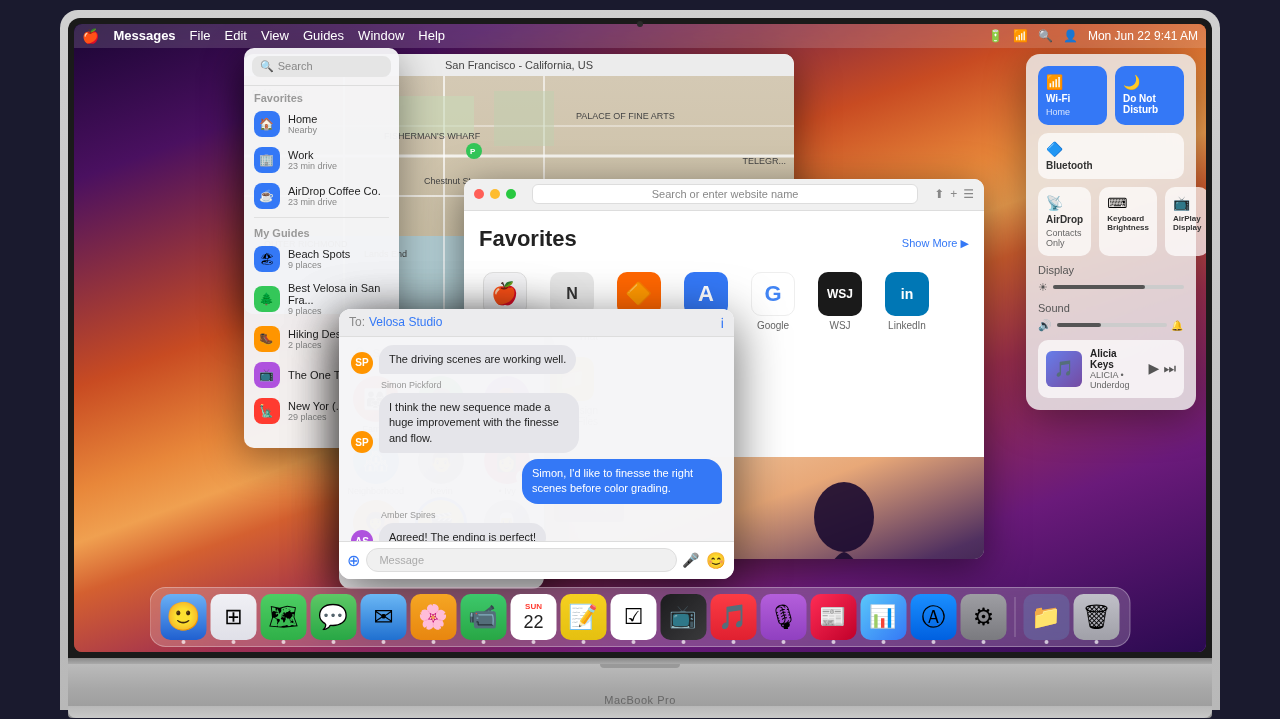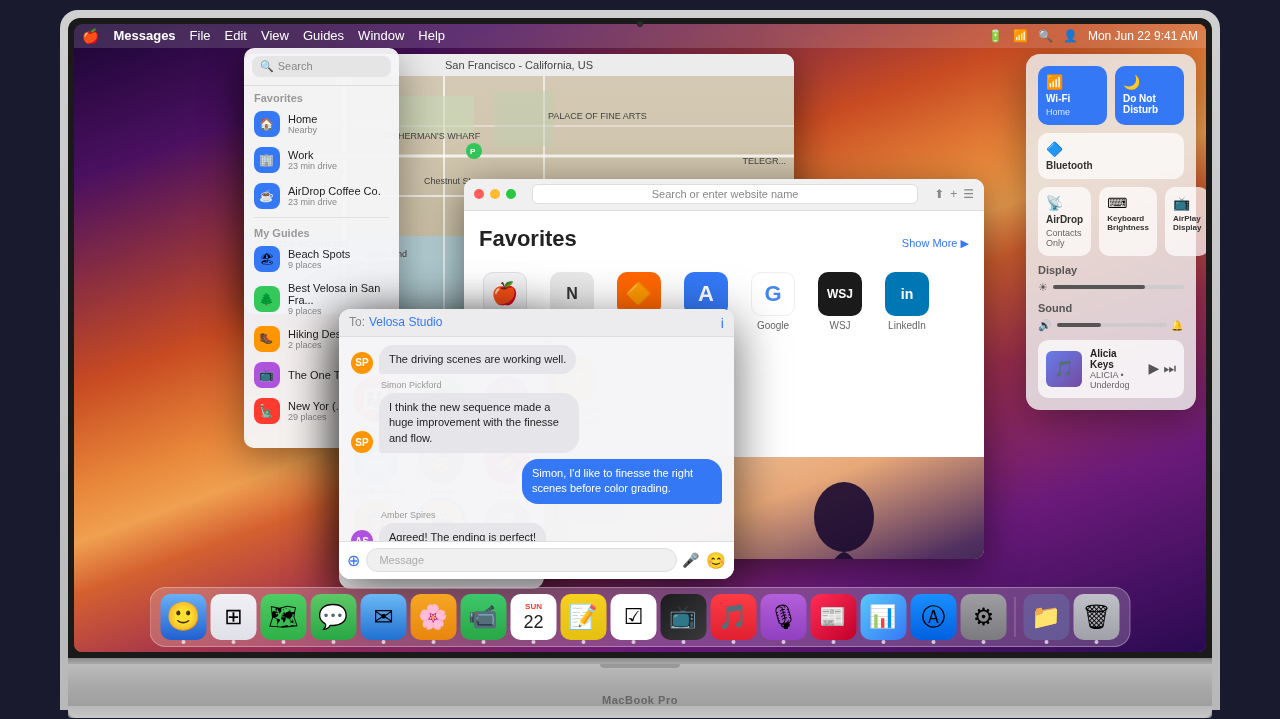--- a/index.html
+++ b/index.html
@@ -143,21 +143,21 @@
       font-size: 9px;
       color: #666;
     }
 
     .cc-tile.active .cc-tile-sub {
       color: rgba(255,255,255,0.8);
     }
 
     .cc-section-label {
       font-size: 11px;
-      font-weight: 700;
+      font-weight: 400;
       color: #555;
       margin-bottom: 5px;
     }
 
     .cc-slider-row {
       display: flex;
       align-items: center;
       gap: 5px;
       margin-bottom: 8px;
     }
@@ -717,21 +717,21 @@
       border-radius: 0 0 4px 4px;
       display: flex;
       flex-direction: column;
       align-items: center;
     }
 
     .macbook-label {
       font-size: 11px;
       color: #666;
       margin-top: 16px;
-      font-weight: 700;
+      font-weight: 400;
       letter-spacing: 0.5px;
     }
 
     .macbook-hinge {
       width: 100%;
       height: 6px;
       background: linear-gradient(180deg, #888 0%, #aaa 100%);
     }
 
     .macbook-base {
@@ -890,21 +890,21 @@
             <rect x="150" y="20" width="80" height="40" fill="#c8d8b8" opacity="0.6"></rect>
             <rect x="250" y="15" width="60" height="55" fill="#c0d0b0" opacity="0.5"></rect>
 
             <circle cx="230" cy="75" r="8" fill="#34c759"></circle>
             <text x="226" y="78" fill="white" font-size="8" font-weight="bold">P</text>
           </svg>
 
           <div class="maps-label" style="top:12px;left:8px;">Golden Gate</div>
           <div class="maps-label" style="top:55px;left:140px;">FISHERMAN'S WHARF</div>
           <div class="maps-label" style="top:100px;left:180px;">Chestnut St</div>
-          <div class="maps-label" style="top:35px;left:304px;">PALACE OF FINE ARTS</div>
+          <div class="maps-label" style="top:35px;left:332px;">PALACE OF FINE ARTS</div>
           <div class="maps-label" style="top:80px;right:8px;">TELEGR...</div>
           <div class="maps-label" style="bottom:65px;left:20px;">OUTER RICHMOND</div>
           <div class="maps-label" style="bottom:55px;left:120px;">Lands End</div>
           <div class="maps-label" style="bottom:75px;left:220px;">Golf Club</div>
         </div>
       </div>
 
       <div class="maps-sidebar">
         <div class="maps-sidebar-search">
           <div class="search-box">

